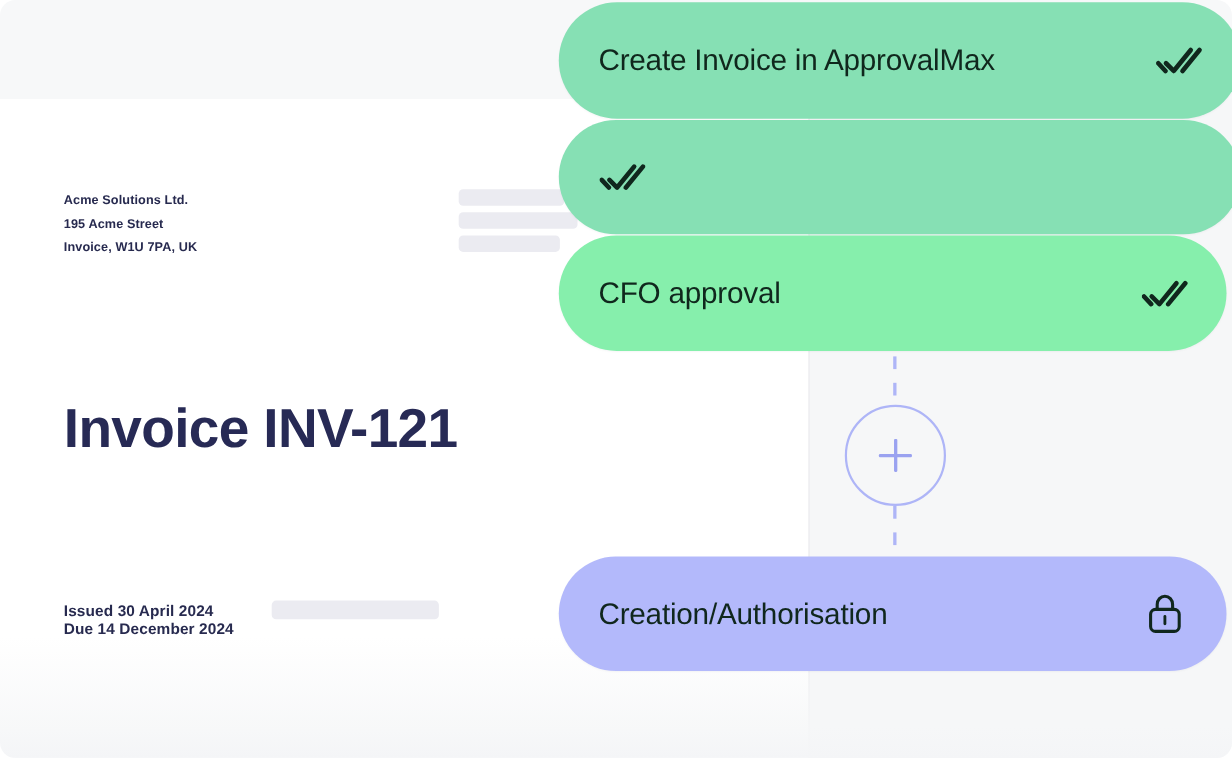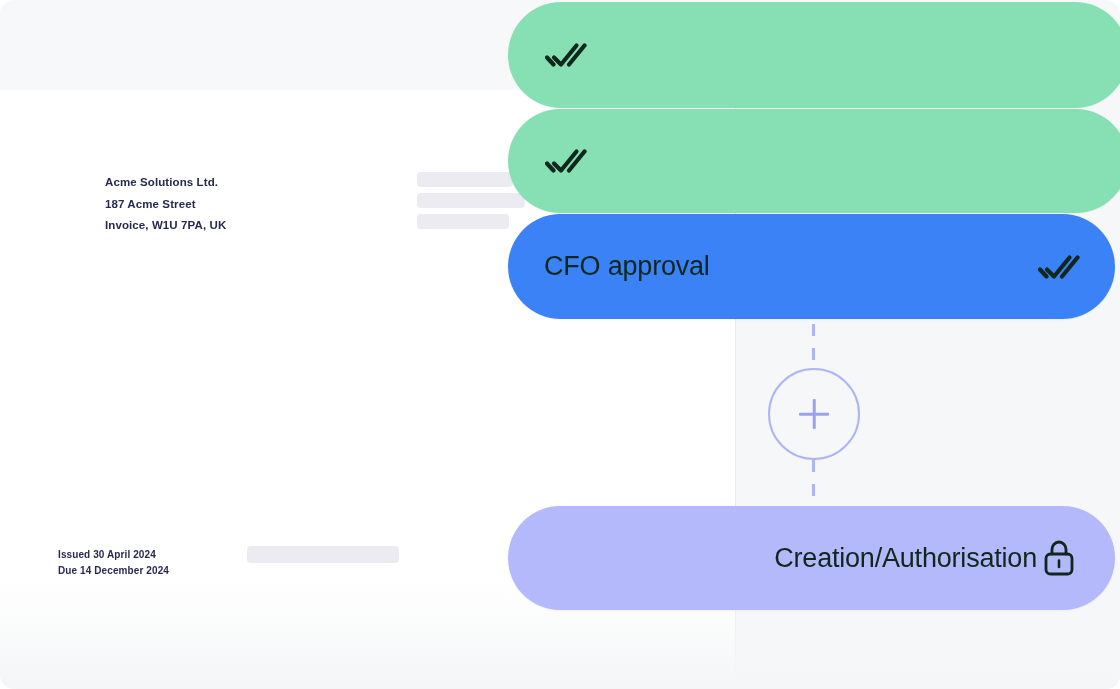--- a/index.html
+++ b/index.html
@@ -74,42 +74,41 @@
   
   .addr-block {
     position: absolute;
     left: 58px;
     top: 172px;
     color: #272a4f;
     font-size: 11.5px;
     font-weight: bold;
     line-height: 21.5px;
     letter-spacing: 0.1px;
-    margin-left: 47px;
   }
   .addr-line { white-space: nowrap; }
 
   .invoice-title {
     position: absolute;
     left: 58px;
     top: 358px;
     color: #272a55;
     font-size: 50px;
     font-weight: bold;
     letter-spacing: -0.6px;
     line-height: 62px;
     white-space: nowrap;
   }
 
   .dates-block {
     position: absolute;
     left: 58px;
     top: 547px;
     color: #272a4f;
-    font-size: 10px;
+    font-size: 14px;
     font-weight: bold;
     line-height: 16px;
     letter-spacing: 0.1px;
   }
   .date-line { white-space: nowrap; }
 
   
   .skel {
     position: absolute;
     background: #ebebf1;
@@ -201,76 +200,78 @@
 <div id="stage">
 
   <div class="doc-card">
 
     <div class="doc-topbar"></div>
     <div class="canvas-panel"></div>
     <div class="canvas-divider"></div>
 
     <div class="addr-block">
       <div class="addr-line">Acme Solutions Ltd.</div>
-      <div class="addr-line">187 Acme Street</div>
+      <div class="addr-line">195 Acme Street</div>
       <div class="addr-line">Invoice, W1U 7PA, UK</div>
     </div>
 
     <div class="skel skel-1"></div>
     <div class="skel skel-2"></div>
     <div class="skel skel-3"></div>
 
+    <div class="invoice-title">Invoice INV-121</div>
 
     <div class="dates-block">
       <div class="date-line">Issued 30 April 2024</div>
       <div class="date-line">Due 14 December 2024</div>
     </div>
     <div class="skel skel-4"></div>
 
     <div class="bottom-fade"></div>
   </div>
 
   <div class="flow-line flow-line-top"></div>
   <div class="flow-line flow-line-bottom"></div>
   <div class="plus-node">
     <span class="sr"></span>
   </div>
 
   <div class="pill pill-1" style="background:#86e0b4;">
+    <span class="pill-label">Create Invoice in ApprovalMax</span>
     <span class="pill-icon">
       <svg width="42" height="30" viewBox="0 0 42 30" fill="none" xmlns="http://www.w3.org/2000/svg" aria-hidden="true">
         <path d="M2 17.5 L8.5 24.5" stroke="#10271d" stroke-width="4.2" stroke-linecap="round" stroke-linejoin="round"></path>
         <path d="M9 17.5 L16 24.5 L31.5 5.5" stroke="#10271d" stroke-width="4.2" stroke-linecap="round" stroke-linejoin="round"></path>
         <path d="M24 24.5 L39.5 5.5" stroke="#10271d" stroke-width="4.2" stroke-linecap="round" stroke-linejoin="round"></path>
       </svg>
     </span>
   </div>
 
   <div class="pill pill-2" style="background:#86e0b4;">
     <span class="pill-icon">
       <svg width="42" height="30" viewBox="0 0 42 30" fill="none" xmlns="http://www.w3.org/2000/svg" aria-hidden="true">
         <path d="M2 17.5 L8.5 24.5" stroke="#10271d" stroke-width="4.2" stroke-linecap="round" stroke-linejoin="round"></path>
         <path d="M9 17.5 L16 24.5 L31.5 5.5" stroke="#10271d" stroke-width="4.2" stroke-linecap="round" stroke-linejoin="round"></path>
         <path d="M24 24.5 L39.5 5.5" stroke="#10271d" stroke-width="4.2" stroke-linecap="round" stroke-linejoin="round"></path>
       </svg>
     </span>
   </div>
 
-  <div class="pill pill-3" style="background:#3b82f6;">
+  <div class="pill pill-3" style="background:#86efac;">
     <span class="pill-label">CFO approval</span>
     <span class="pill-icon">
       <svg width="42" height="30" viewBox="0 0 42 30" fill="none" xmlns="http://www.w3.org/2000/svg" aria-hidden="true">
         <path d="M2 17.5 L8.5 24.5" stroke="#10271d" stroke-width="4.2" stroke-linecap="round" stroke-linejoin="round"></path>
         <path d="M9 17.5 L16 24.5 L31.5 5.5" stroke="#10271d" stroke-width="4.2" stroke-linecap="round" stroke-linejoin="round"></path>
         <path d="M24 24.5 L39.5 5.5" stroke="#10271d" stroke-width="4.2" stroke-linecap="round" stroke-linejoin="round"></path>
       </svg>
     </span>
   </div>
 
-  <div class="pill pill-4" style="background:#b3b9fb;justify-content:flex-end;">
+  <div class="pill pill-4" style="background:#b3b9fb;">
     <span class="pill-label">Creation/Authorisation</span>
     <span class="pill-icon">
       <svg width="34" height="38" viewBox="0 0 34 38" fill="none" xmlns="http://www.w3.org/2000/svg" aria-hidden="true">
         <rect x="4" y="15" width="26" height="20" rx="4.5" stroke="#10271d" stroke-width="2.8"></rect>
         <path d="M10 15 V10.5 C10 6.4 13.1 3 17 3 C20.9 3 24 6.4 24 10.5 V15" stroke="#10271d" stroke-width="2.8" stroke-linecap="round"></path>
         <path d="M17 21.5 V28" stroke="#10271d" stroke-width="2.6" stroke-linecap="round"></path>
       </svg>
     </span>
   </div>
 

